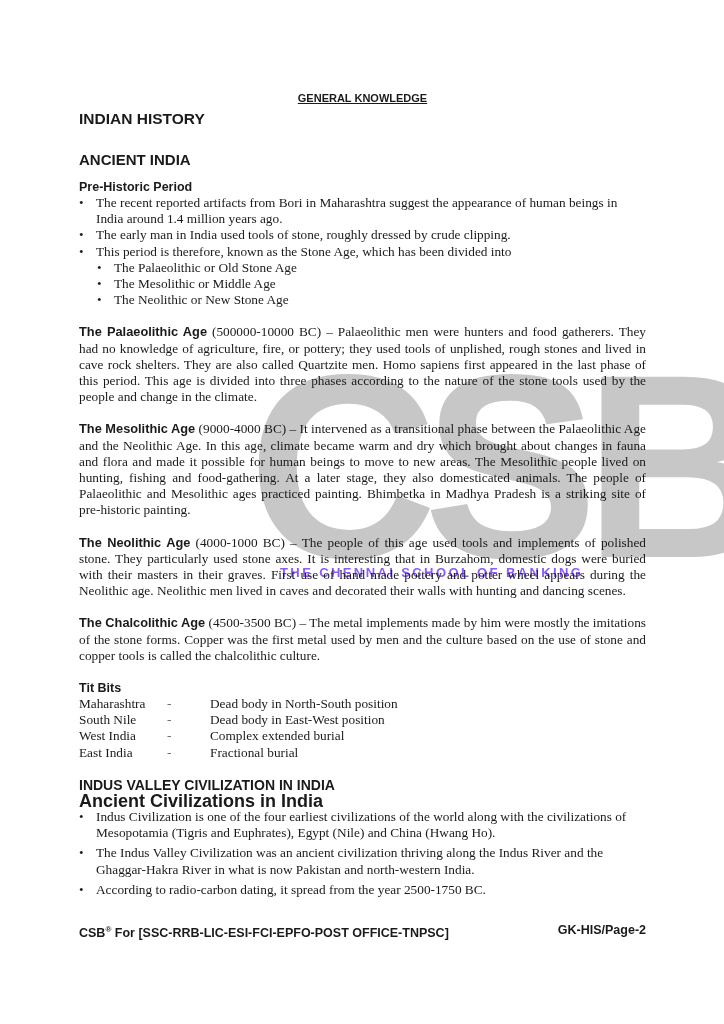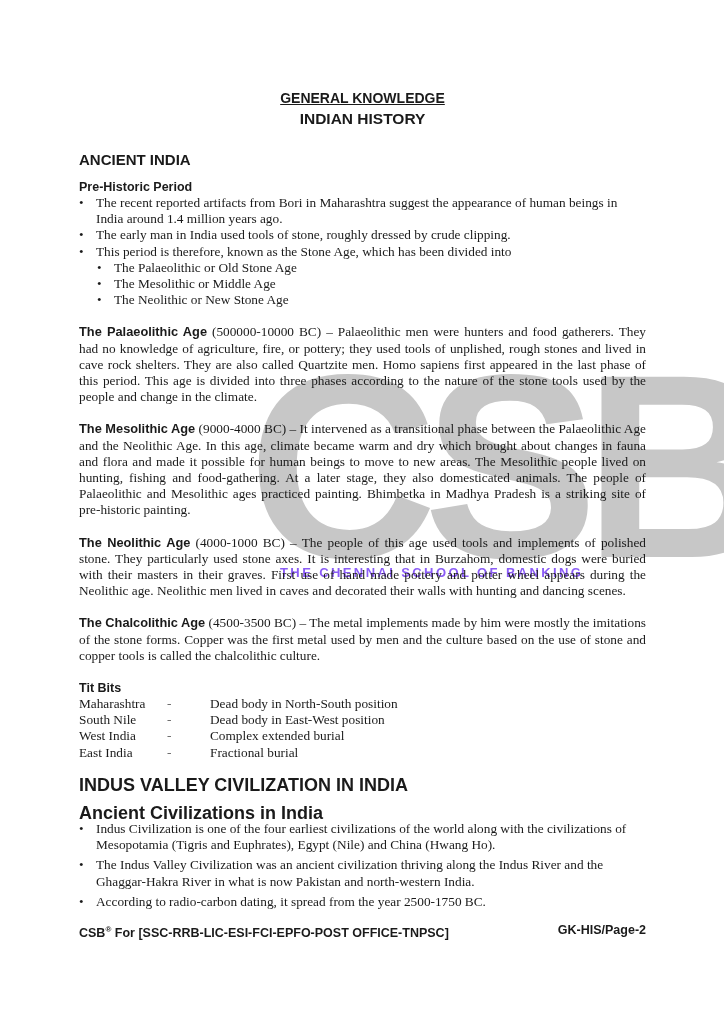--- a/index.html
+++ b/index.html
@@ -52,27 +52,26 @@
       top: 88px;
       width: 567px;
       z-index: 1;
     }
     .sans {
       font-family: "Liberation Sans", "DejaVu Sans", sans-serif;
       font-weight: bold;
     }
     .title1 {
       text-align: center;
-      font-size: 14px;
+      font-size: 11px;
       text-decoration: underline;
       line-height: 20px;
       margin: 0;
     }
     .title2 {
-      text-align: center;
       font-size: 15.5px;
       line-height: 22px;
       margin: 0;
     }
     .h-ancient {
       font-size: 15px;
       line-height: 20px;
       margin: 20px 0 8px 0;
     }
     .h-sub {
@@ -128,23 +127,23 @@
       border-collapse: collapse;
       margin: 0;
     }
     table.tb td {
       padding: 0;
       vertical-align: top;
     }
     td.tb-region { width: 88px; }
     td.tb-dash { width: 43px; color: #666; }
     .h-indus {
-      font-size: 18px;
-      line-height: 16px;
-      margin: 16px 0 12px 0;
+      font-size: 14px;
+      line-height: 16px;
+      margin: 16px 0 0 0;
     }
     .h-civ {
       font-size: 18px;
       line-height: 16px;
       margin: 0;
     }
     .footer {
       position: absolute;
       left: 79px;
       top: 922px;

